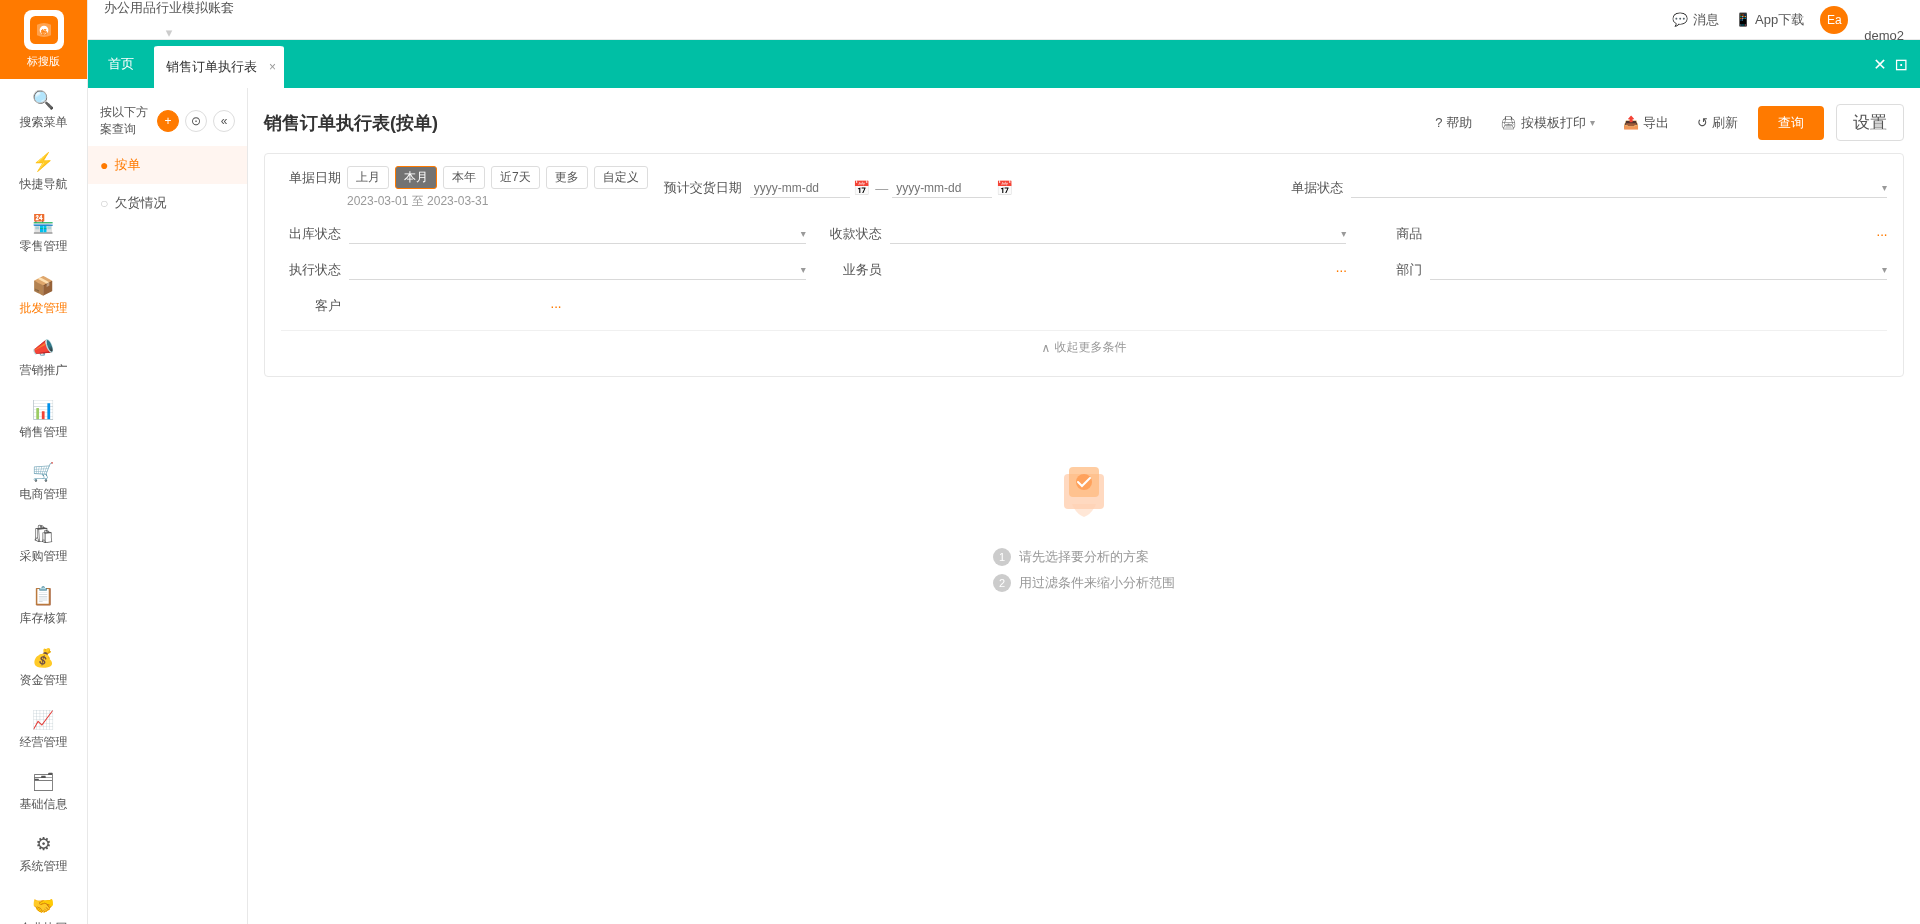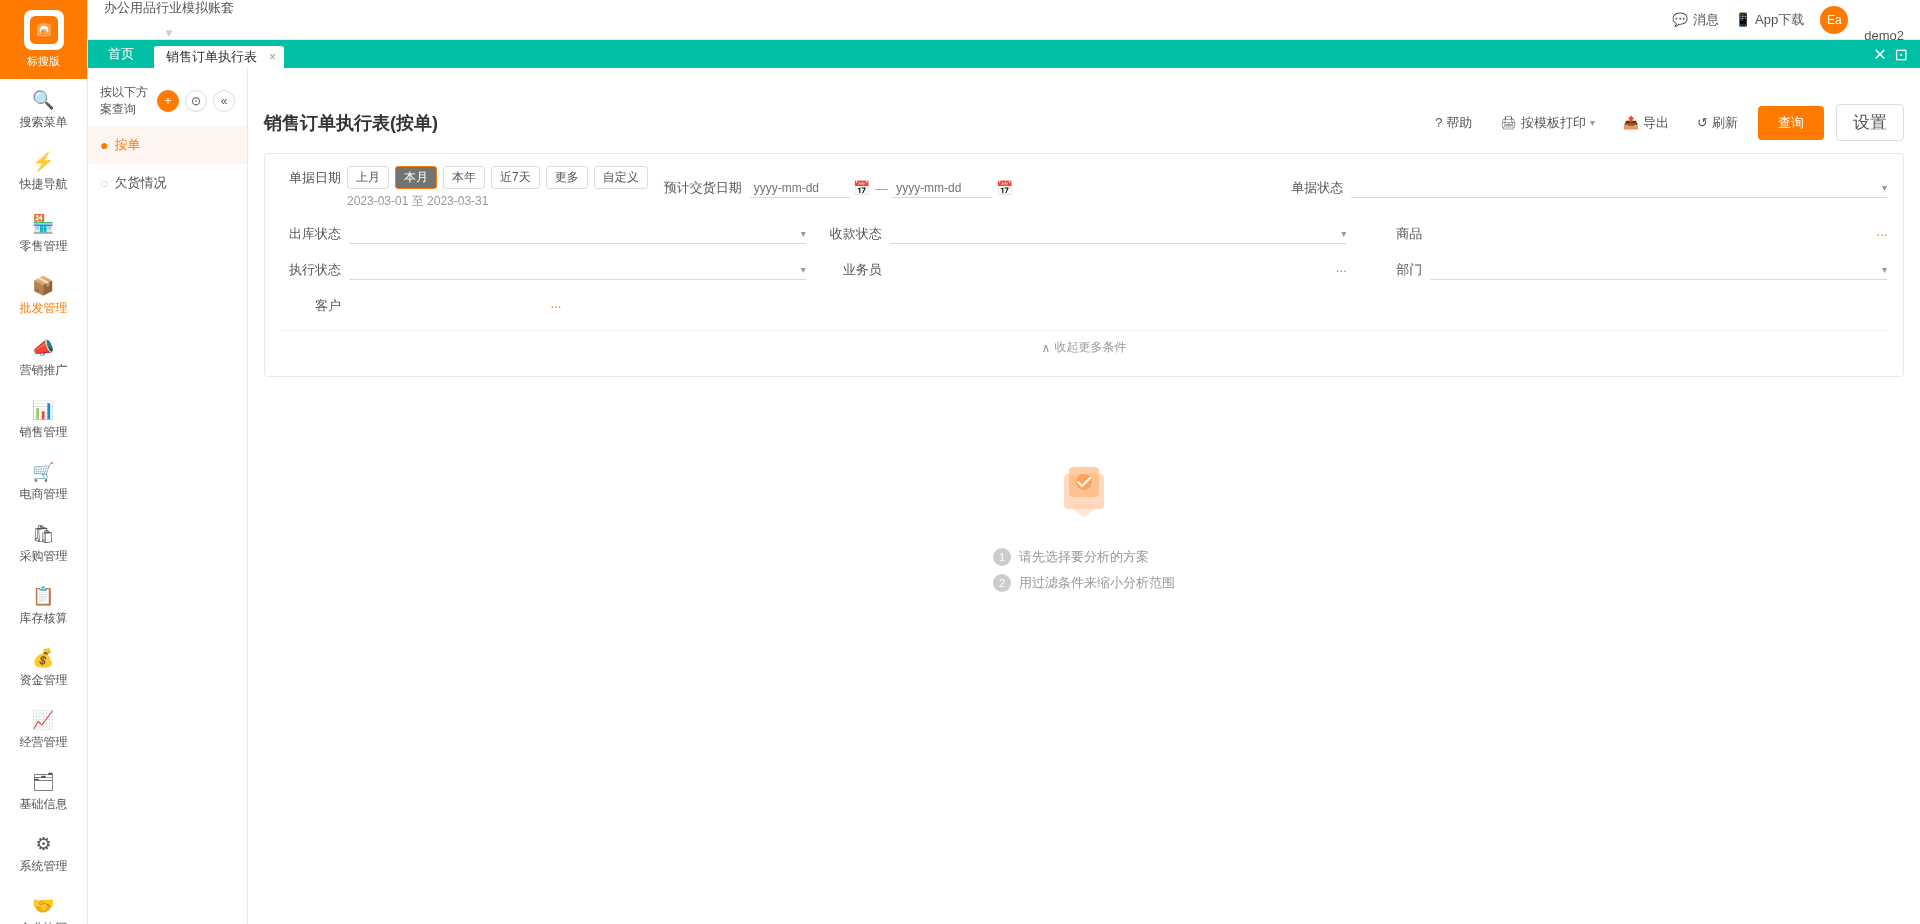--- a/index.html
+++ b/index.html
@@ -40,21 +40,21 @@
     .filter-icon-btn { width: 22px; height: 22px; border-radius: 50%; border: 1px solid #ddd; display: flex; align-items: center; justify-content: center; cursor: pointer; color: #555; font-size: 12px; }
     .filter-icon-btn.orange { background: #ff7a00; border-color: #ff7a00; color: #fff; }
     .left-nav-item { display: flex; align-items: center; padding: 10px 12px; cursor: pointer; font-size: 13px; color: #555; }
     .left-nav-item.active { color: #ff7a00; background: #fff5f0; }
     .left-nav-item .item-icon { margin-right: 6px; font-size: 15px; }
 
     
     .right-content { flex: 1; overflow-y: auto; background: #fff; padding: 16px; }
 
     
-    .page-title-bar { display: flex; align-items: center; justify-content: space-between; margin-bottom: 12px; margin-top: 20px; }
+    .page-title-bar { display: flex; align-items: center; justify-content: space-between; margin-bottom: 12px; }
     .page-title { font-size: 18px; font-weight: 600; color: #333; }
     .page-actions { display: flex; align-items: center; gap: 12px; }
     .page-action-btn { display: flex; align-items: center; gap: 4px; color: #555; font-size: 13px; cursor: pointer; padding: 4px 8px; }
 
     
     .filter-area { background: #fff; border: 1px solid #e8e8e8; border-radius: 4px; padding: 12px 16px; margin-bottom: 12px; }
     .filter-row { display: flex; align-items: center; margin-bottom: 12px; gap: 16px; flex-wrap: wrap; }
     .filter-row:last-child { margin-bottom: 0; }
     .filter-field { display: flex; align-items: center; gap: 8px; flex: 1; min-width: 200px; }
     .filter-label { color: #555; font-size: 13px; white-space: nowrap; min-width: 60px; text-align: right; }
@@ -174,21 +174,21 @@
         <span>📱</span>
         <span>App下载</span>
       </div>
       <div class="avatar">
         <span>Ea</span>
       </div>
       <span style="color:#555;font-size:13px;cursor:pointer;margin-top:32px;">demo2</span>
     </div>
   </div>
 
-  <div style="background:#00bfa5; display:flex; align-items:stretch; height:28px; flex-shrink:0;">
+  <div style="background:#00bfa5; display:flex; align-items:stretch; height:48px; flex-shrink:0;">
     <div style="display:flex; align-items:center; background:#00bfa5; padding:0 4px;">
       <span style="color:#fff; font-size:13px; padding:0 16px; cursor:pointer;">首页</span>
     </div>
     <div style="display:flex; align-items:center; background:#fff; padding:0 4px; border-radius:4px 4px 0 0; margin-top:4px; border-top:2px solid #00bfa5;">
       <span style="color:#333; font-size:13px; padding:0 8px; cursor:pointer;">销售订单执行表</span>
       <span style="color:#999; font-size:12px; cursor:pointer; padding:0 4px;">×</span>
     </div>
     <div style="flex:1;"></div>
     <div style="display:flex; align-items:center; gap:8px; padding:0 12px;">
       <span style="color:#fff; cursor:pointer; font-size:16px;">✕</span>

